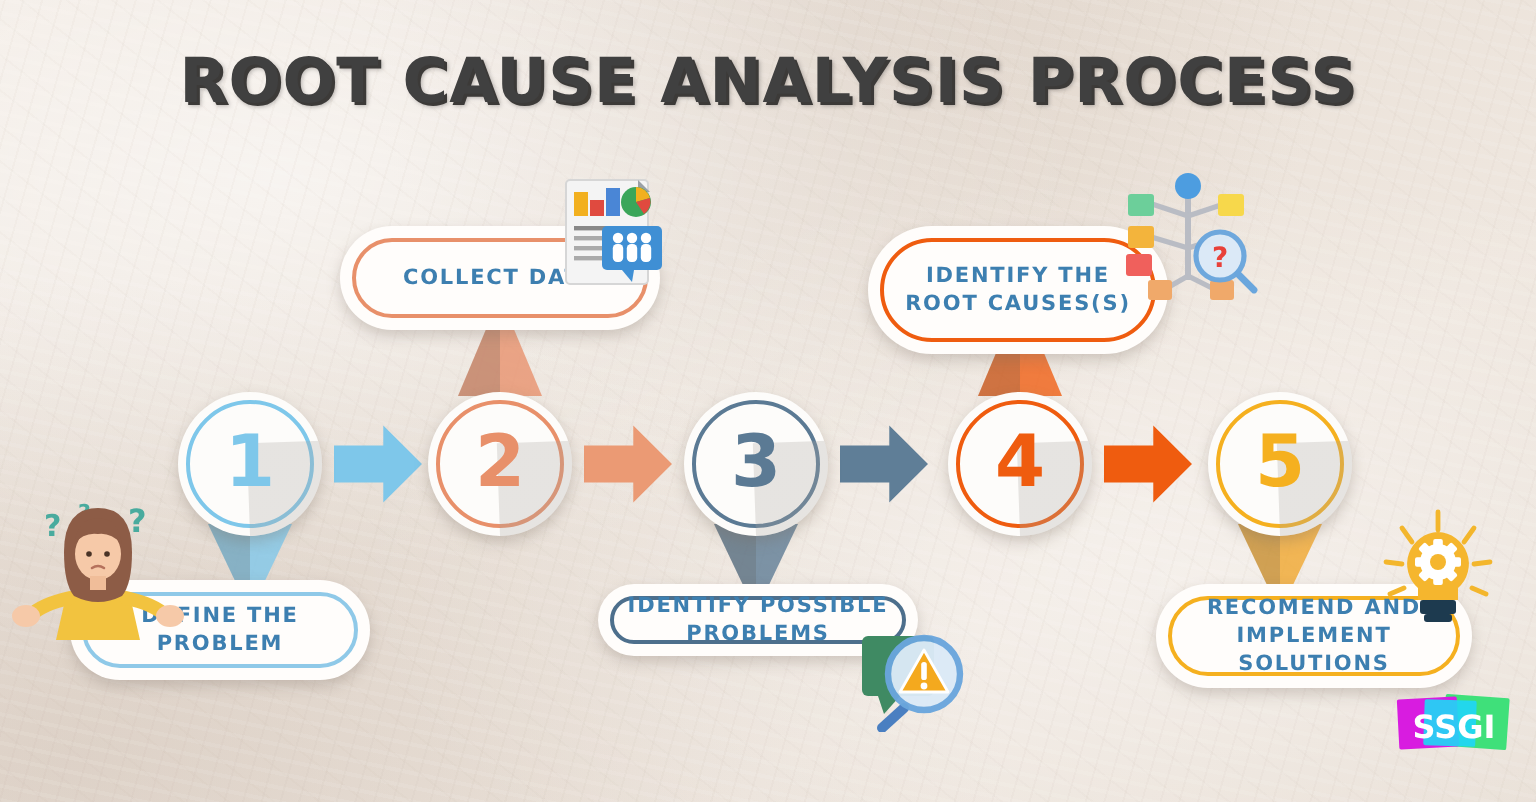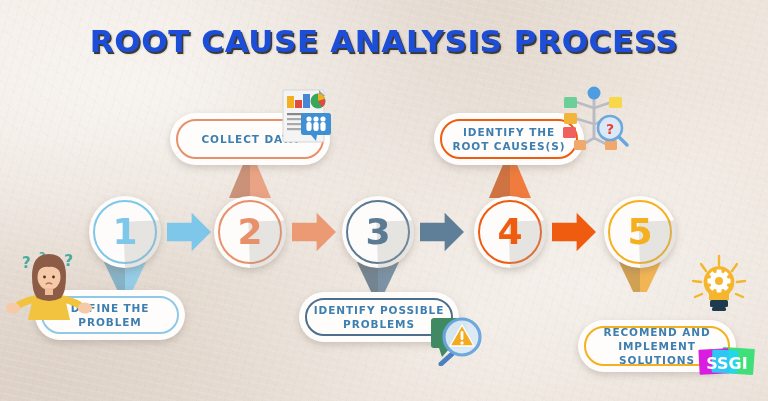--- a/index.html
+++ b/index.html
@@ -30,21 +30,21 @@
       repeating-linear-gradient(-74deg, rgba(160,142,126,.055) 0 1px, rgba(0,0,0,0) 1px 9px),
       repeating-linear-gradient(38deg, rgba(160,142,126,.04) 0 1px, rgba(0,0,0,0) 1px 14px);
     opacity:.85;
   }
 
   
   #title {
     position:absolute; left:0; top:23px; width:100%;
     text-align:center;
     font-size:31px; font-weight:bold; letter-spacing:.6px;
-    color:#1d4ed8;
+    color:#404040;
     text-shadow: 1.5px 1.5px 0 #3c3a38, 2px 2px 2px rgba(60,58,56,.35);
     font-family:"DejaVu Sans", sans-serif;
     white-space:nowrap;
   }
 
   
   .circle {
     position:absolute; width:72px; height:72px; border-radius:50%;
     background:#fdfcfa;
     display:flex; align-items:center; justify-content:center;
@@ -222,21 +222,21 @@
 
 <div class="circle" style="left:342px; top:196px; color:#5b7a94;">
   <div class="shade"></div>
   <div class="ring"></div>
   <span class="num">3</span>
 </div>
 <div class="stem" style="left:357px; top:262px; width:42px; height:30px; color:#5b7a94;">
   <div class="body down"></div>
   <div class="dark down"></div>
 </div>
-<div class="pill" style="left:299px; top:292px; width:160px; height:50px; color:#4d6f8c;">
+<div class="pill" style="left:299px; top:292px; width:160px; height:36px; color:#4d6f8c;">
   <div class="inner">
     <span class="txt">IDENTIFY POSSIBLE PROBLEMS</span>
   </div>
 </div>
 
 <div class="ill" style="left:425px; top:310px; width:62px; height:56px;">
   <svg viewBox="0 0 62 56" width="62" height="56">
     <rect x="6" y="8" width="36" height="30" rx="3" fill="#3f8a63"></rect>
     <path d="M14 38 l3 9 l8 -9z" fill="#3f8a63"></path>
     <line x1="27" y1="44" x2="16" y2="54" stroke="#4a7fc1" stroke-width="5" stroke-linecap="round"></line>
@@ -253,21 +253,21 @@
 
 <div class="circle" style="left:474px; top:196px; color:#ef5c0f;">
   <div class="shade"></div>
   <div class="ring"></div>
   <span class="num">4</span>
 </div>
 <div class="stem" style="left:489px; top:164px; width:42px; height:34px; color:#ef5c0f;">
   <div class="body up"></div>
   <div class="dark up"></div>
 </div>
-<div class="pill" style="left:434px; top:113px; width:150px; height:52px; color:#ef5c0f;">
+<div class="pill" style="left:434px; top:113px; width:150px; height:64px; color:#ef5c0f;">
   <div class="inner">
     <span class="txt">IDENTIFY THE ROOT CAUSES(S)</span>
   </div>
 </div>
 
 <div class="ill" style="left:558px; top:84px; width:72px; height:68px;">
   <svg viewBox="0 0 72 68" width="72" height="68">
     <line x1="36" y1="12" x2="36" y2="56" stroke="#b9bcc4" stroke-width="3"></line>
     <line x1="36" y1="24" x2="18" y2="18" stroke="#b9bcc4" stroke-width="2.6"></line>
     <line x1="36" y1="24" x2="54" y2="18" stroke="#b9bcc4" stroke-width="2.6"></line>
@@ -294,21 +294,21 @@
 
 <div class="circle" style="left:604px; top:196px; color:#f5b01f;">
   <div class="shade"></div>
   <div class="ring"></div>
   <span class="num">5</span>
 </div>
 <div class="stem" style="left:619px; top:262px; width:42px; height:30px; color:#f0a52a;">
   <div class="body down"></div>
   <div class="dark down"></div>
 </div>
-<div class="pill" style="left:578px; top:292px; width:158px; height:52px; color:#f5b01f;margin-top:28px;">
+<div class="pill" style="left:578px; top:292px; width:158px; height:52px; color:#f5b01f;">
   <div class="inner">
     <span class="txt">RECOMEND AND IMPLEMENT SOLUTIONS</span>
   </div>
 </div>
 
 <div class="ill" style="left:686px; top:254px; width:66px; height:64px;">
   <svg viewBox="0 0 66 64" width="66" height="64">
     <g stroke="#f3b62c" stroke-width="2.4" stroke-linecap="round">
       <line x1="33" y1="2" x2="33" y2="11"></line>
       <line x1="15" y1="10" x2="20" y2="17"></line>

